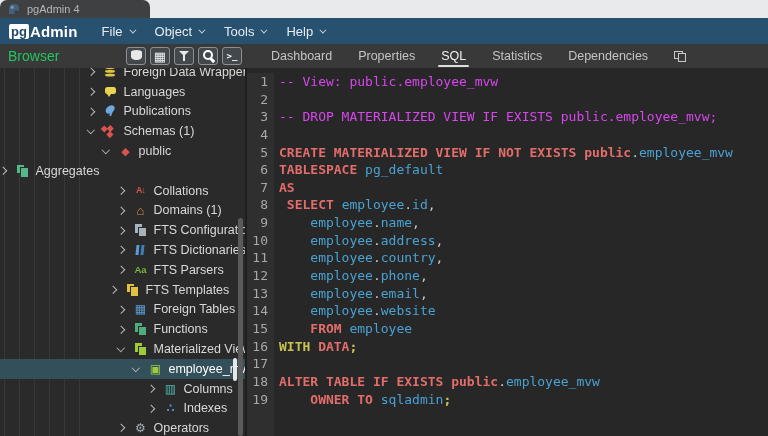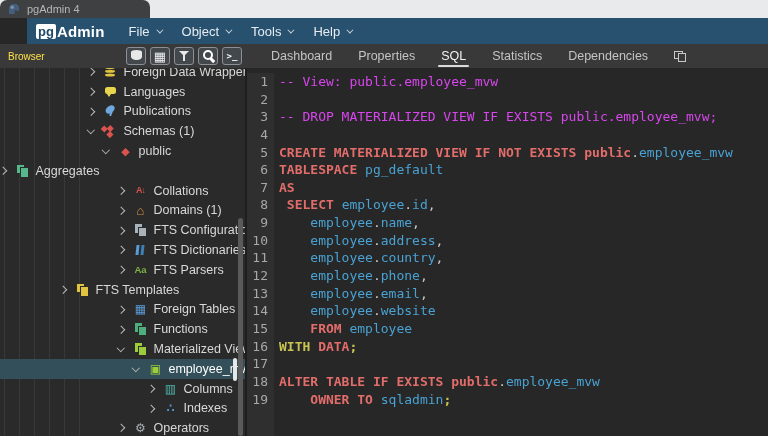--- a/index.html
+++ b/index.html
@@ -6,34 +6,34 @@
   html,body { width:768px; height:436px; overflow:hidden; background:#272727;
               font-family:"Liberation Sans", sans-serif; }
 
   
   .titlebar { height:18px; background:#e8eaec; display:flex; }
   .title-tab { width:150px; height:18px; background:#3f4042; border-radius:7px 7px 0 0;
                display:flex; align-items:center; padding-left:7px; }
   .title-tab .ttxt { font-size:11px; color:#b4b6b8; margin-left:6px; }
 
   
-  .menubar { height:26px; background:#27516f; display:flex; align-items:center; padding-left:9px;margin-left:27px; }
+  .menubar { height:26px; background:#27516f; display:flex; align-items:center; padding-left:9px; }
   .logo { display:flex; align-items:center; margin-right:24px; }
   .logo-pg { background:#ffffff; color:#1d4a68; font-weight:bold; font-size:13px;
              padding:0 2px; border-radius:2px; margin-right:1px; }
   .logo-admin { color:#ffffff; font-weight:bold; font-size:15px; letter-spacing:.2px; }
   .mitem { display:flex; align-items:center; color:#e6ecf1; font-size:13px;
            margin-right:21px; cursor:default; }
   .mchev { width:5px; height:5px; border-right:1.4px solid #cfd8df; border-bottom:1.4px solid #cfd8df;
            transform:rotate(45deg) translateY(-2px); margin-left:6px; }
 
   
   .strip { height:24px; background:#393939; display:flex; align-items:stretch; }
   .strip-left { width:245px; flex:none; display:flex; align-items:center; padding:0 3px 0 8px; }
-  .browser-title { color:#fde047; font-size:10px; }
+  .browser-title { color:#22c55e; font-size:14px; }
   .tbgroup { margin-left:auto; display:flex; gap:4px; }
   .tbbtn { width:20px; height:18px; background:#43484c; border:1px solid #8a9096; border-radius:3px;
            display:flex; align-items:center; justify-content:center; cursor:pointer; }
   .tabs { display:flex; align-items:stretch; padding-left:13px; gap:0; }
   .tab { position:relative; display:flex; align-items:center; padding:0 13px; color:#c4c4c4;
          font-size:12.5px; cursor:pointer; }
   .tab.active { color:#f2f2f2;align-items:center; }
   .tab.active::after { content:""; position:absolute; left:10px; right:10px; bottom:1px;
                        height:2px; background:#dcdcdc; border-radius:1px; }
 
@@ -268,21 +268,21 @@
         <div class="trow" style="padding-left: 118px;">
           <span class="chev"></span>
           <span class="tico i-dict"></span>
           <span>FTS Dictionaries</span>
         </div>
         <div class="trow" style="padding-left: 118px;">
           <span class="chev"></span>
           <span class="tico i-parse"></span>
           <span>FTS Parsers</span>
         </div>
-        <div class="trow" style="padding-left: 60px; text-align: center;">
+        <div class="trow" style="padding-left: 110px; text-align: center;">
           <span class="chev"></span>
           <span class="tico stk i-ftst"></span>
           <span>FTS Templates</span>
         </div>
         <div class="trow" style="padding-left: 118px;">
           <span class="chev"></span>
           <span class="tico i-ftbl"></span>
           <span>Foreign Tables</span>
         </div>
         <div class="trow" style="padding-left: 118px;">

